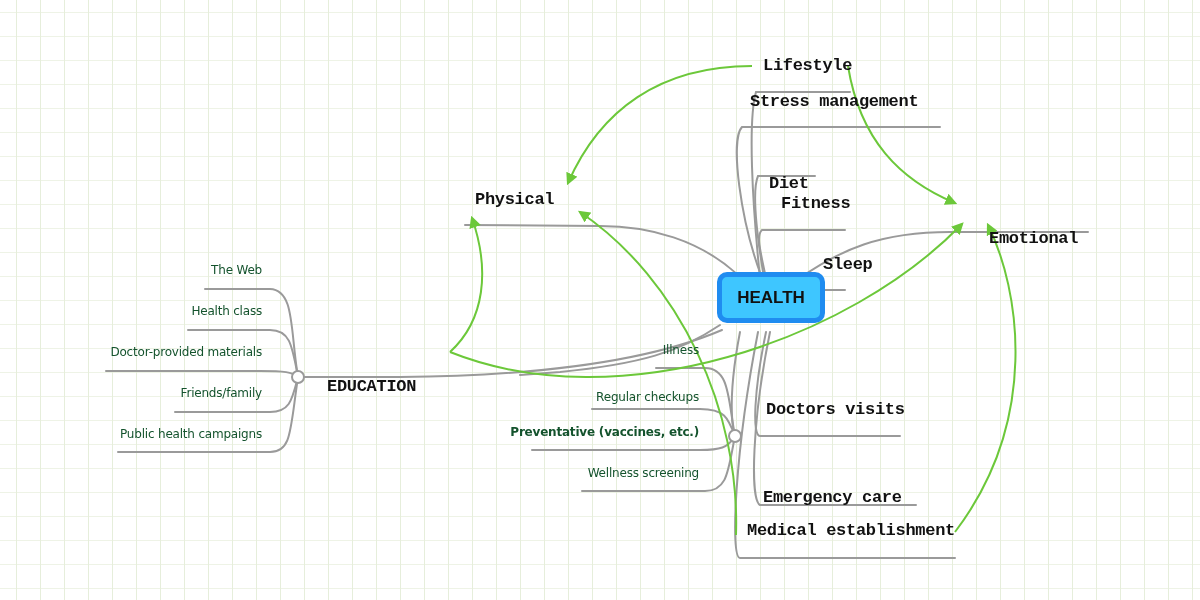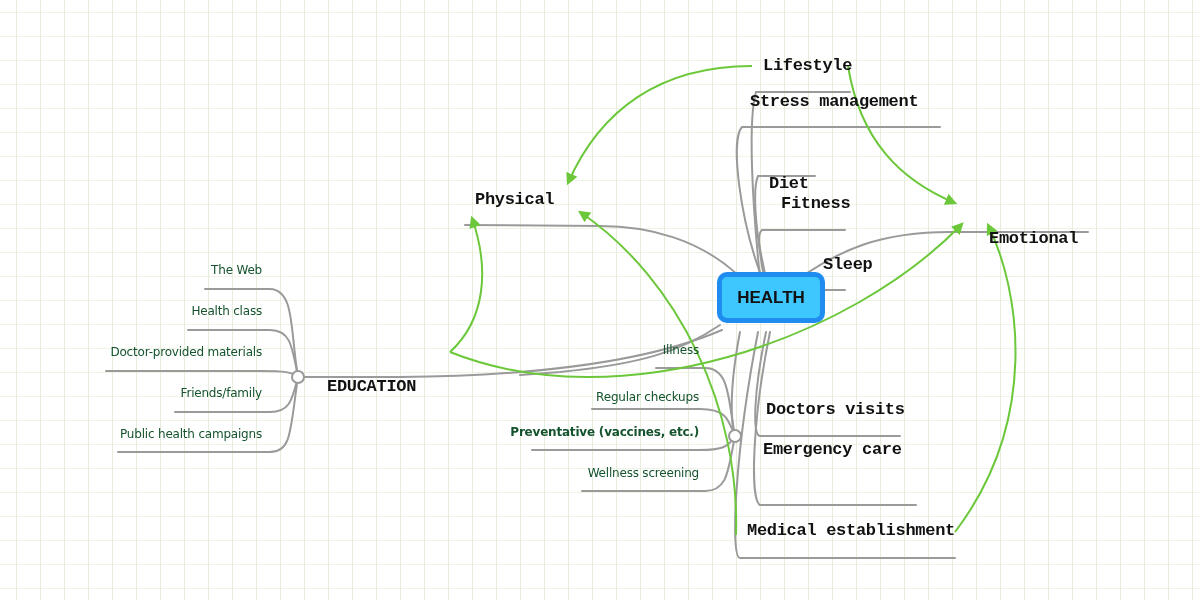--- a/index.html
+++ b/index.html
@@ -85,21 +85,21 @@
 
 <div class="lbl topic" style="left:763px;top:56px;">Lifestyle</div>
 <div class="lbl topic" style="left:750px;top:92px;">Stress management</div>
 <div class="lbl topic" style="left:769px;top:139px;margin-top:35px;">Diet</div>
 <div class="lbl topic" style="left:771px;top:194px;margin-left:10px;">Fitness</div>
 <div class="lbl topic" style="left:823px;top:255px;">Sleep</div>
 <div class="lbl topic" style="left:475px;top:190px;">Physical</div>
 <div class="lbl topic" style="left:989px;top:197px;margin-top:32px;">Emotional</div>
 <div class="lbl topic" style="left:327px;top:341px;margin-top:36px;">EDUCATION</div>
 <div class="lbl topic" style="left:766px;top:400px;">Doctors visits</div>
-<div class="lbl topic" style="left:763px;top:440px;">Emergency care</div>
+<div class="lbl topic" style="left:763px;top:488px;">Emergency care</div>
 <div class="lbl topic" style="left:747px;top:521px;">Medical establishment</div>
 
 <div class="lbl sub right" style="right:938px;top:263px;">The Web</div>
 <div class="lbl sub right" style="right:938px;top:304px;">Health class</div>
 <div class="lbl sub right" style="right:938px;top:345px;">Doctor-provided materials</div>
 <div class="lbl sub right" style="right:938px;top:386px;">Friends/family</div>
 <div class="lbl sub right" style="right:938px;top:427px;">Public health campaigns</div>
 
 <div class="lbl sub right" style="right:501px;top:343px;">Illness</div>
 <div class="lbl sub right" style="right:501px;top:384px;margin-top:6px;">Regular checkups</div>

